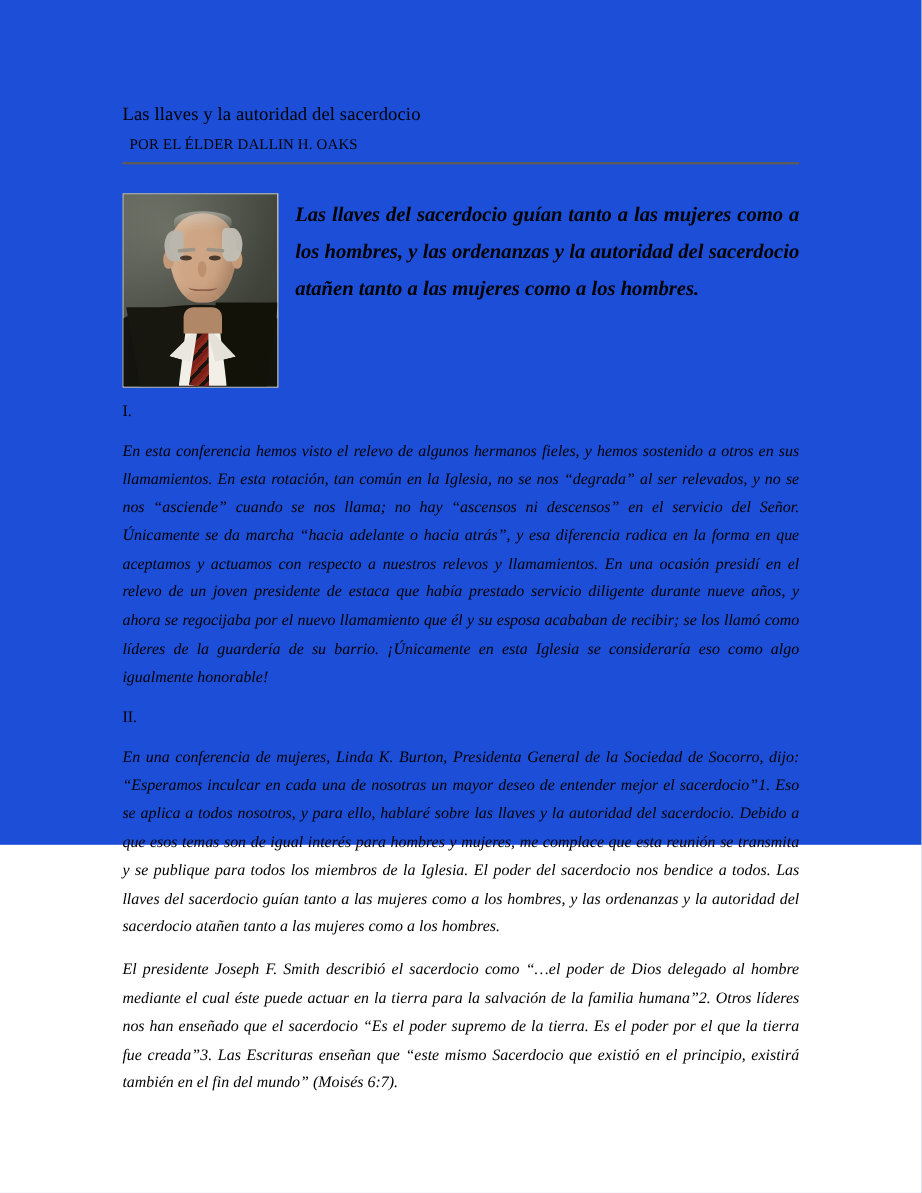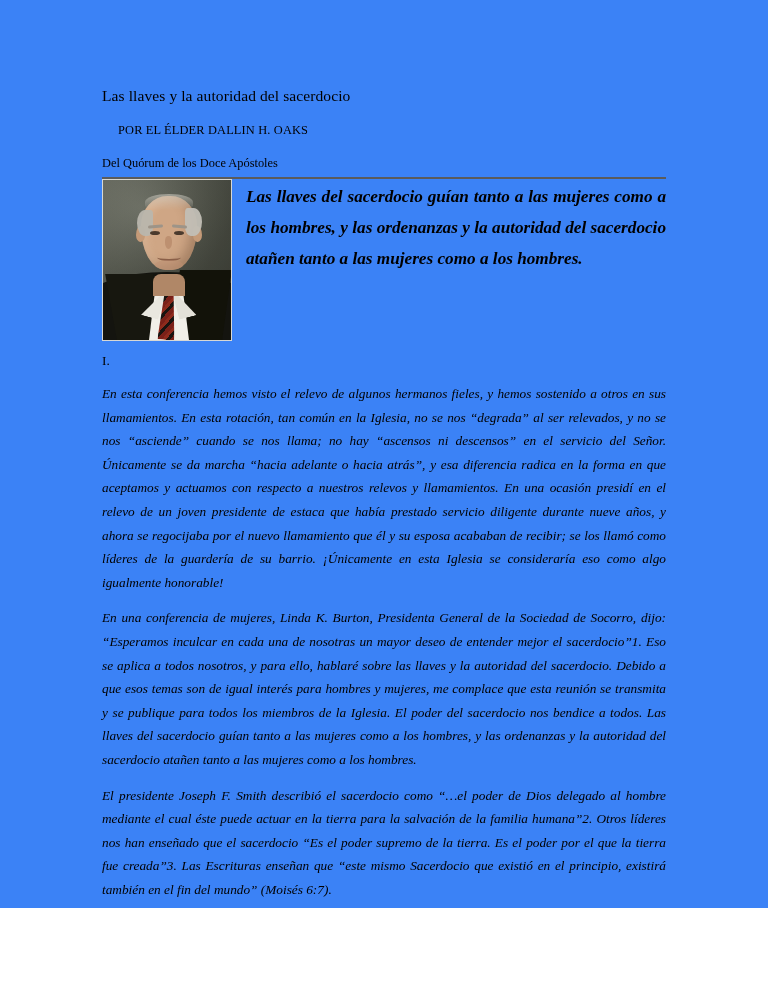--- a/index.html
+++ b/index.html
@@ -10,60 +10,60 @@
   body {
     width: 768px;
     height: 994px;
     font-family: "Liberation Serif", "DejaVu Serif", serif;
     color: #000000;
     overflow: hidden;
   }
   .page {
     position: relative;
     width: 768px;
-    height: 908px;
-    background: #3b82f6;
+    height: 704px;
+    background: #1d4ed8;
   }
   .content {
     position: absolute;
     left: 102px;
     top: 86px;
     width: 564px;
   }
 
   
   .doc-title {
     font-size: 15.5px;
     line-height: 20px;
     font-weight: normal;
     margin: 0 0 1px 0;
     letter-spacing: 0.1px;
   }
   .byline {
     font-size: 12.4px;
     line-height: 16.5px;
-    margin: 16px;
+    margin: 6px;
     letter-spacing: 0.15px;
   }
   .byline-sub {
     font-size: 12.4px;
     line-height: 16.5px;
     margin: 0;
   }
   .rule {
     height: 0;
     border: 0;
     border-top: 2px solid #5b5b5b;
     margin: 6px 0 0 0;
     width: 564px;
   }
 
   
   .hero {
-    margin-top: 0;
+    margin-top: 24px;
     overflow: hidden;
   }
   .portrait {
     float: left;
     width: 130px;
     height: 162px;
     margin: 0 14px 4px 0;
     position: relative;
     overflow: hidden;
     background: #4c4f44;
@@ -323,21 +323,20 @@
 </head>
 <body>
 
 <div class="page">
   <div class="content">
 
     <h1 class="doc-title">Las llaves y la autoridad del sacerdocio</h1>
 
     <div class="byline">POR EL ÉLDER DALLIN H. OAKS</div>
 
-    <div class="byline-sub">Del Quórum de los Doce Apóstoles</div>
 
     <hr class="rule">
 
     <div class="hero">
 
       <div class="portrait">
         <div class="bg"></div>
         <div class="bg2"></div>
         <div class="suit"></div>
         <div class="suit-l"></div>
@@ -363,18 +362,19 @@
         <div class="chin"></div>
       </div>
 
       <p class="pullquote">Las llaves del sacerdocio guían tanto a las mujeres como a los hombres, y las ordenanzas y la autoridad del sacerdocio atañen tanto a las mujeres como a los hombres.</p>
 
     </div>
 
     <div class="section-num first">I.</div>
     <p class="body">En esta conferencia hemos visto el relevo de algunos hermanos fieles, y hemos sostenido a otros en sus llamamientos. En esta rotación, tan común en la Iglesia, no se nos “degrada” al ser relevados, y no se nos “asciende” cuando se nos llama; no hay “ascensos ni descensos” en el servicio del Señor. Únicamente se da marcha “hacia adelante o hacia atrás”, y esa diferencia radica en la forma en que aceptamos y actuamos con respecto a nuestros relevos y llamamientos. En una ocasión presidí en el relevo de un joven presidente de estaca que había prestado servicio diligente durante nueve años, y ahora se regocijaba por el nuevo llamamiento que él y su esposa acababan de recibir; se los llamó como líderes de la guardería de su barrio. ¡Únicamente en esta Iglesia se consideraría eso como algo igualmente honorable!</p>
 
+    <div class="section-num">II.</div>
     <p class="body">En una conferencia de mujeres, Linda K. Burton, Presidenta General de la Sociedad de Socorro, dijo: “Esperamos inculcar en cada una de nosotras un mayor deseo de entender mejor el sacerdocio”1. Eso se aplica a todos nosotros, y para ello, hablaré sobre las llaves y la autoridad del sacerdocio. Debido a que esos temas son de igual interés para hombres y mujeres, me complace que esta reunión se transmita y se publique para todos los miembros de la Iglesia. El poder del sacerdocio nos bendice a todos. Las llaves del sacerdocio guían tanto a las mujeres como a los hombres, y las ordenanzas y la autoridad del sacerdocio atañen tanto a las mujeres como a los hombres.</p>
 
     <p class="body">El presidente Joseph F. Smith describió el sacerdocio como “…el poder de Dios delegado al hombre mediante el cual éste puede actuar en la tierra para la salvación de la familia humana”2. Otros líderes nos han enseñado que el sacerdocio “Es el poder supremo de la tierra. Es el poder por el que la tierra fue creada”3. Las Escrituras enseñan que “este mismo Sacerdocio que existió en el principio, existirá también en el fin del mundo” (Moisés 6:7).</p>
 
   </div>
 </div>
 
 </body></html>

